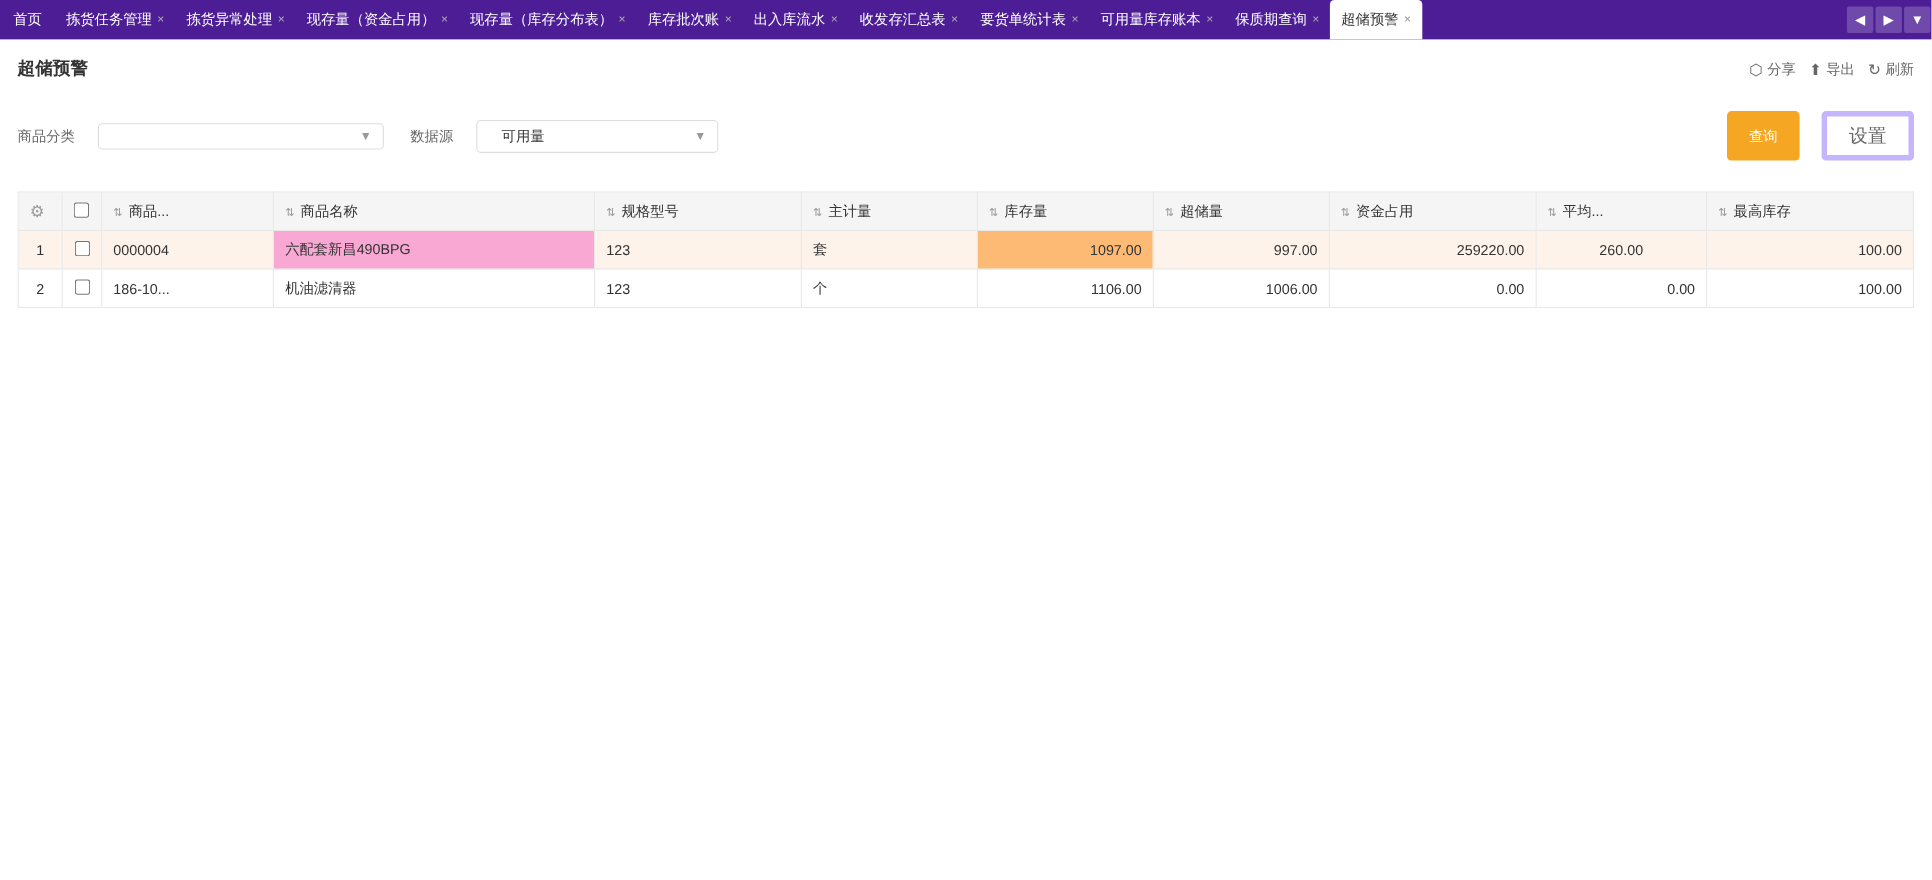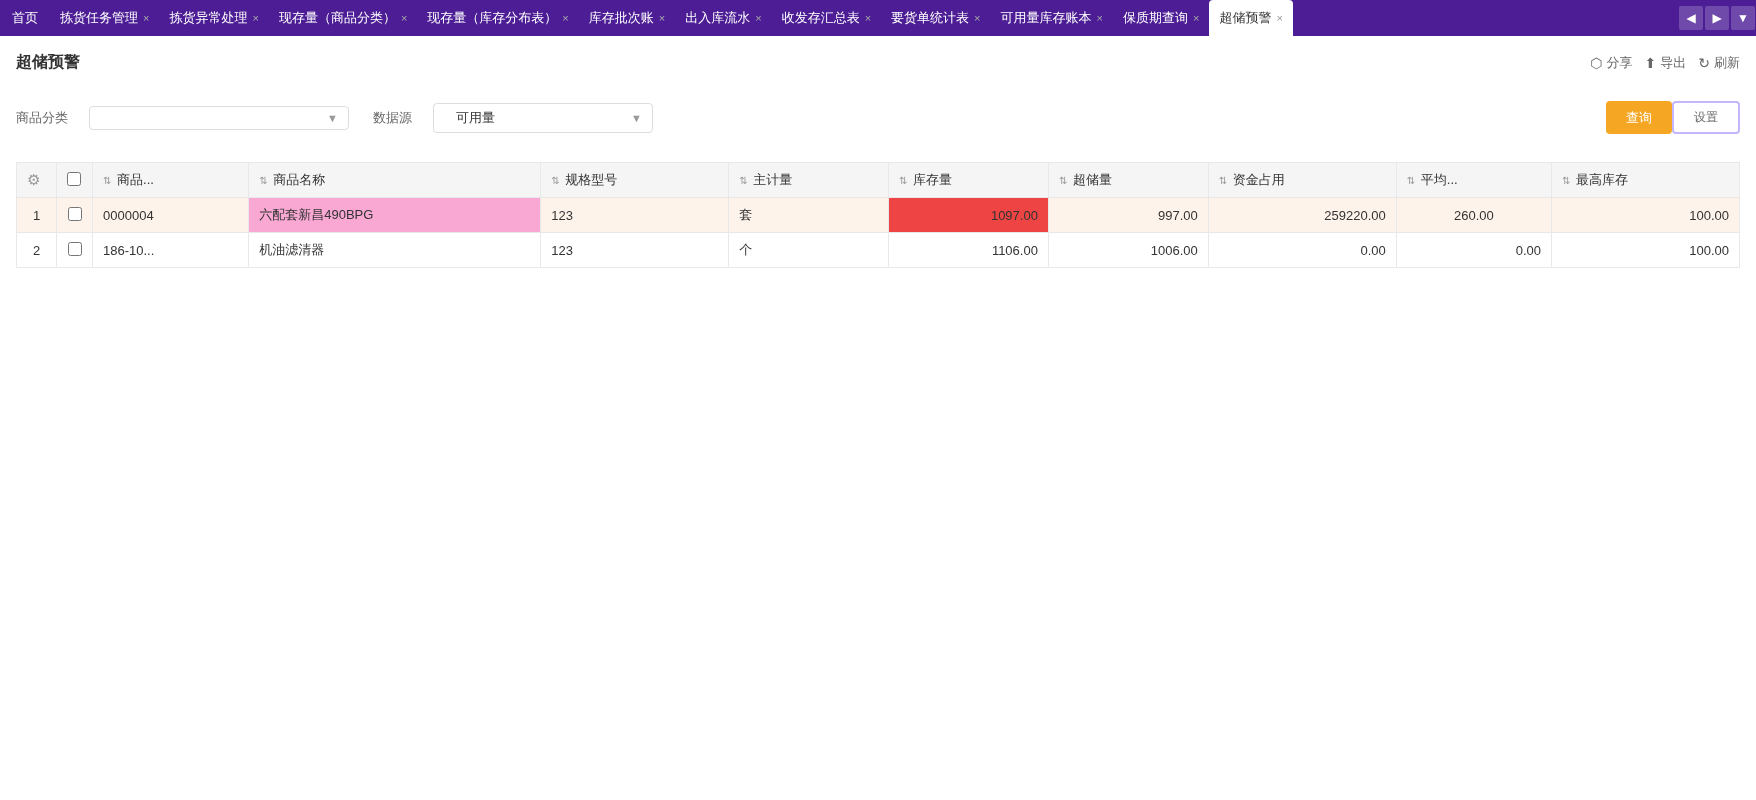--- a/index.html
+++ b/index.html
@@ -125,39 +125,39 @@
       cursor: pointer;
       background: #fff;
       justify-content: space-between;
     }
     .filter-select-text { color: #ccc; font-size: 13px; }
     .filter-select-arrow { color: #999; font-size: 11px; }
     .filter-select-value { color: #333; font-size: 13px; }
     .filter-buttons {
       margin-left: auto;
       display: flex;
-      gap: 0;
+      gap: 20px;
     }
     .btn-query {
       background: #f5a623;
       color: #fff;
       border: none;
       border-radius: 4px;
       padding: 6px 20px;
       cursor: pointer;
       font-size: 13px;
     }
     .btn-settings {
       background: #fff;
       color: #666;
-      border: 2px solid #c4b5fd;
+      border: 5px solid #c4b5fd;
       border-radius: 4px;
       padding: 6px 20px;
       cursor: pointer;
-      font-size: 12px;
+      font-size: 17px;
     }
 
     
     .data-table {
       width: 100%;
       border-collapse: collapse;
       font-size: 13px;
     }
     .data-table th {
       background: #f5f5f5;
@@ -214,21 +214,21 @@
 
   <div class="nav-tab">
     <span>拣货任务管理</span>
     <span class="close-x">×</span>
   </div>
   <div class="nav-tab">
     <span>拣货异常处理</span>
     <span class="close-x">×</span>
   </div>
   <div class="nav-tab">
-    <span>现存量（商品分类）</span>
+    <span>现存量（资金占用）</span>
     <span class="close-x">×</span>
   </div>
   <div class="nav-tab">
     <span>现存量（库存分布表）</span>
     <span class="close-x">×</span>
   </div>
   <div class="nav-tab">
     <span>库存批次账</span>
     <span class="close-x">×</span>
   </div>
@@ -357,21 +357,21 @@
     <tbody id="table-body">
     <tr>
     <td class="row-num" style="background: rgb(254, 243, 235);">1</td>
     <td class="checkbox-cell" style="background: rgb(254, 243, 235);">
       <input type="checkbox" style="">
     </td>
     <td style="background: rgb(254, 243, 235);">0000004</td>
     <td style="background: #f9a8d4;">六配套新昌490BPG</td>
     <td style="background: rgb(254, 243, 235);">123</td>
     <td style="background: rgb(254, 243, 235);">套</td>
-    <td style="text-align: right; background: #ef4444;">1097.00</td>
+    <td style="text-align: right; background: #fdba74;">1097.00</td>
     <td style="text-align: right; background: rgb(254, 243, 235);">997.00</td>
     <td style="text-align: right; background: rgb(254, 243, 235);">259220.00</td>
     <td style="text-align: center; background: rgb(254, 243, 235);">260.00</td>
     <td style="text-align: right; background: rgb(254, 243, 235);">100.00</td>
   </tr>
         <tr>
     <td class="row-num">2</td>
     <td class="checkbox-cell">
       <input type="checkbox" style="">
     </td>

